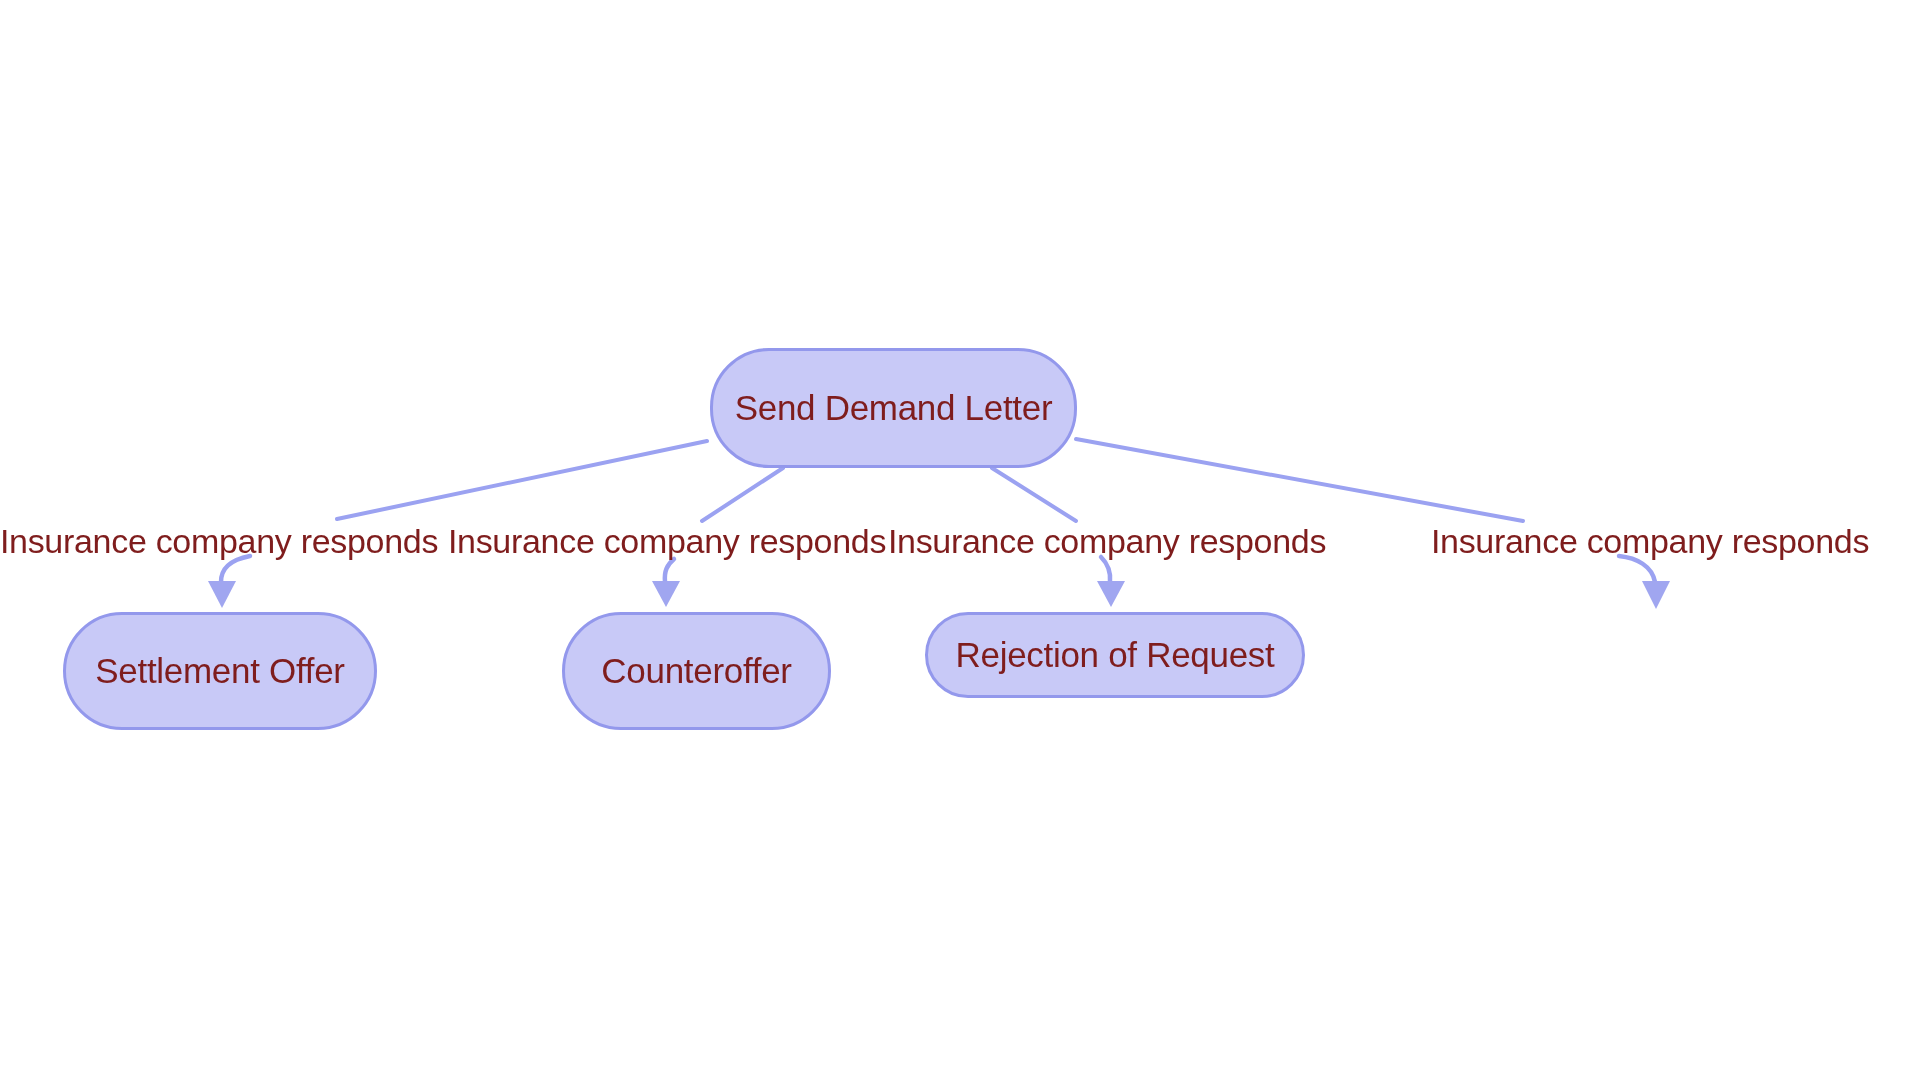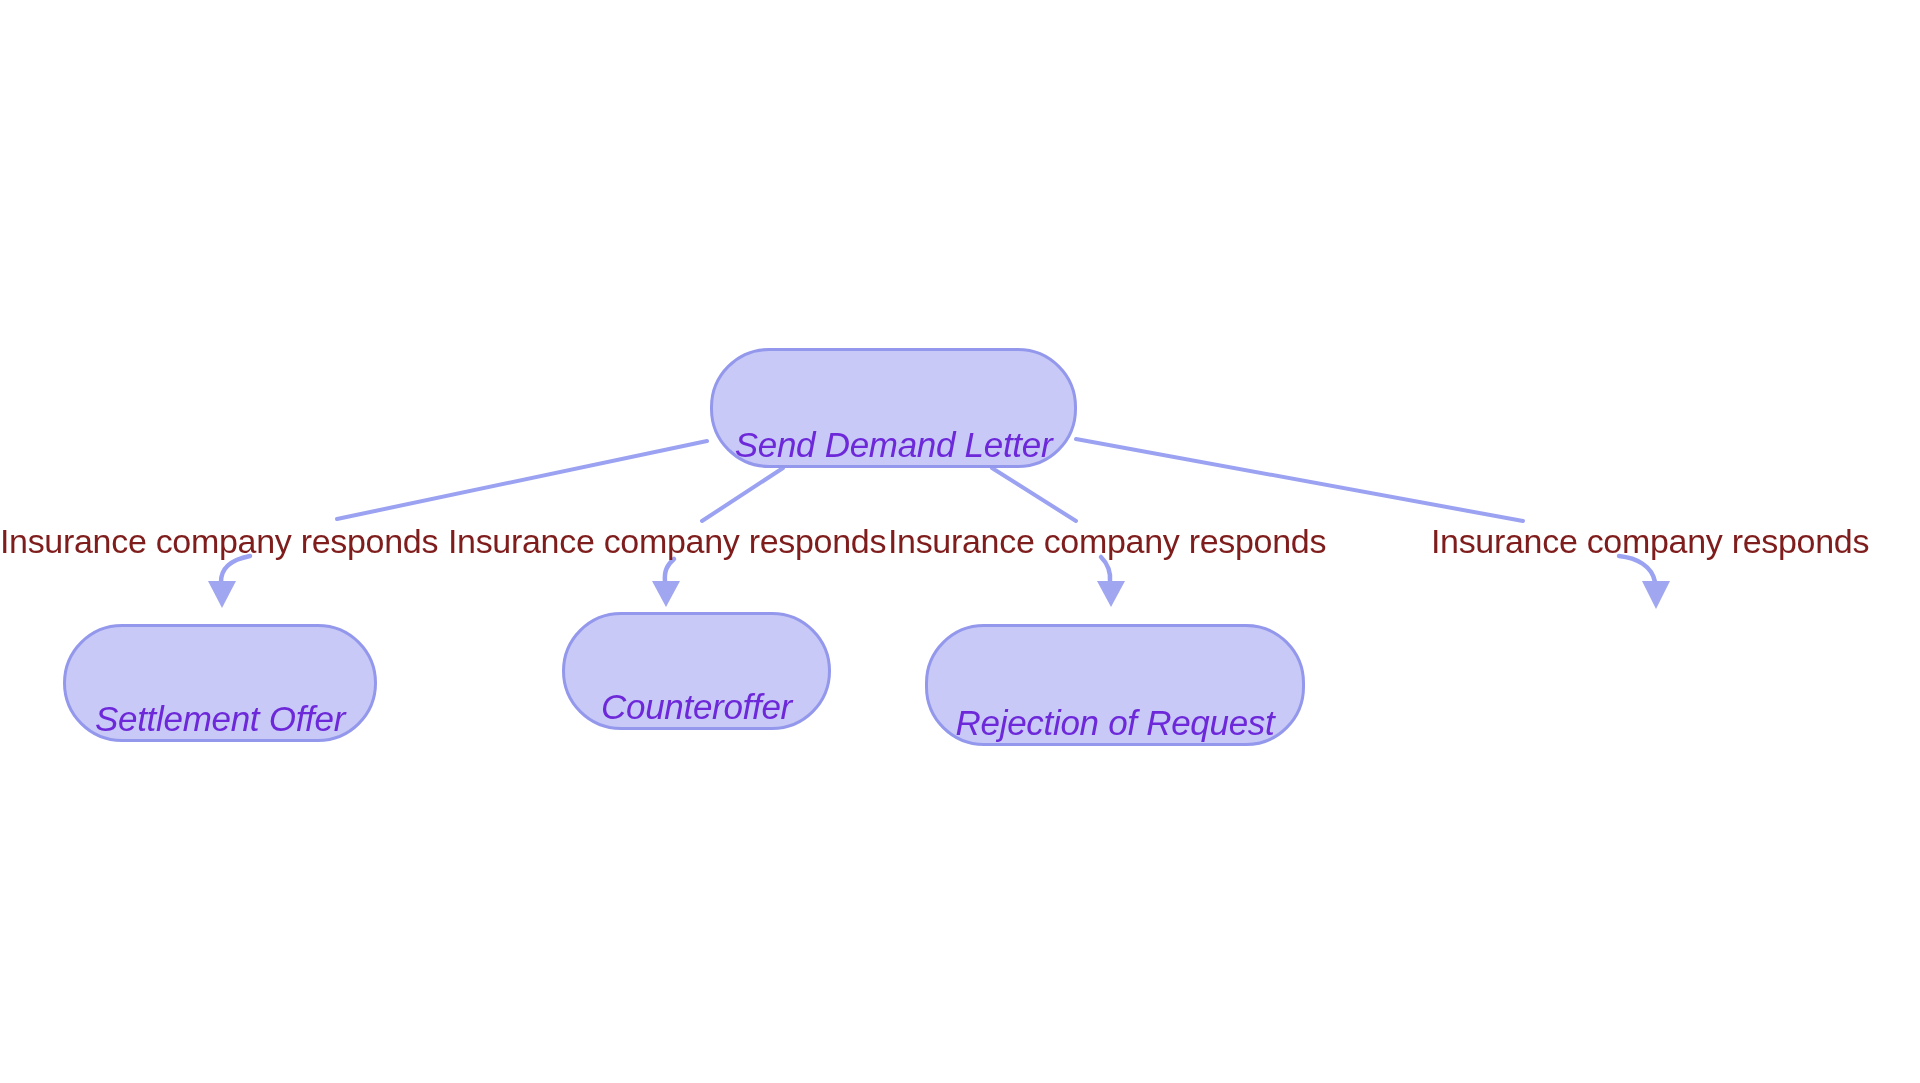--- a/index.html
+++ b/index.html
@@ -38,32 +38,31 @@
     fill: #a0a6f0;
     stroke: none;
   }
   .node {
     position: absolute;
     box-sizing: border-box;
     background: #c8c9f7;
     border: 3.5px solid #9398ec;
     border-radius: 59px;
     display: flex;
-    align-items: flex-end;
+    align-items: center;
     justify-content: center;
-    color: #6d28d9;
+    color: #7f1d1d;
     font-size: 35px;
     letter-spacing: -0.3px;
     white-space: nowrap;
-    font-style: italic;
   }
   .node-root   { left: 710px;  top: 348px; width: 367px; height: 120px; }
-  .node-c0     { left: 63px;   top: 612px; width: 314px; height: 118px; margin-top: 12px; }
+  .node-c0     { left: 63px;   top: 612px; width: 314px; height: 118px; }
   .node-c1     { left: 562px;  top: 612px; width: 269px; height: 118px; }
-  .node-c2     { left: 925px;  top: 612px; width: 380px; height: 122px; margin-top: 12px; }
+  .node-c2     { left: 925px;  top: 612px; width: 380px; height: 86px; }
   .node-c3     { left: 1413px; top: 612px; width: 489px; height: 118px; }
   .edge-label {
     position: absolute;
     top: 524px;
     transform: translateX(-50%);
     color: #7f1d1d;
     font-size: 34px;
     letter-spacing: -0.3px;
     line-height: 34px;
     white-space: nowrap;

